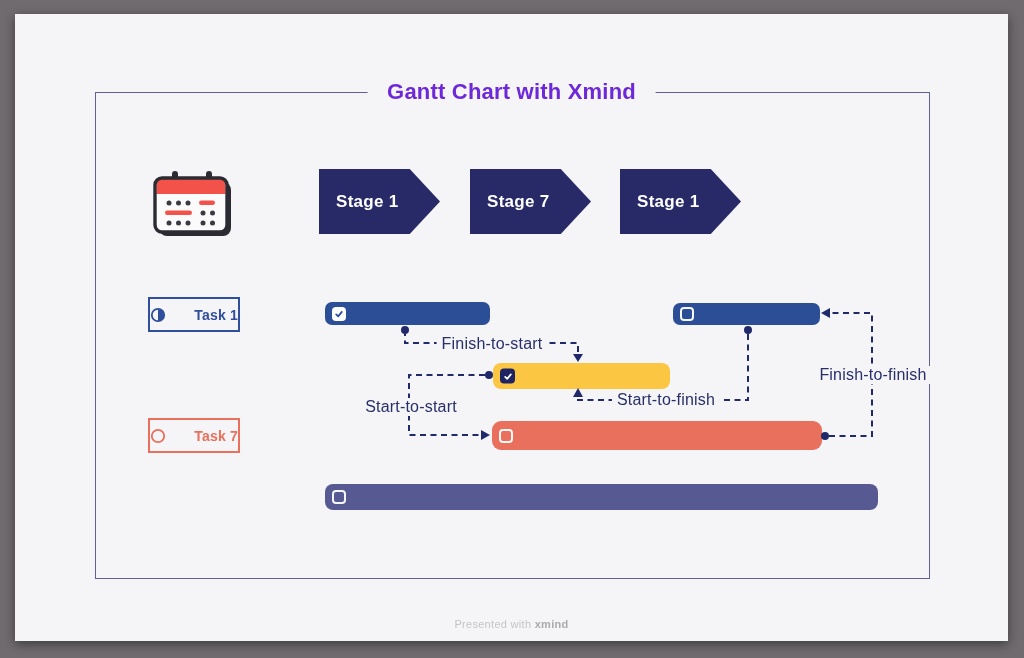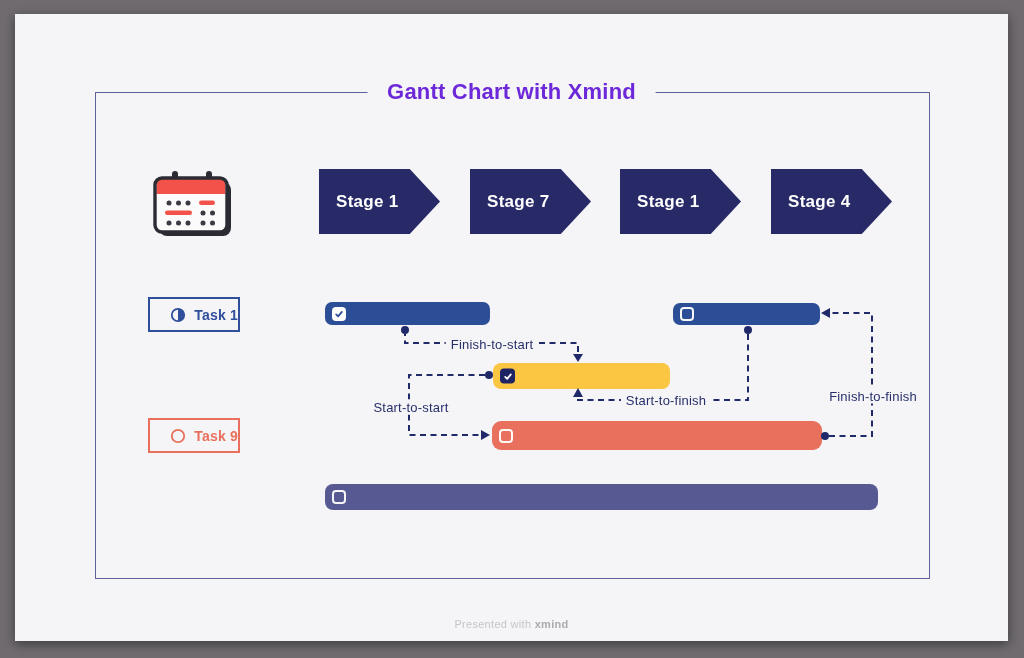--- a/index.html
+++ b/index.html
@@ -16,21 +16,21 @@
   
   .calendar{position:absolute;left:135px;top:152px;width:84px;height:76px;}
   
   .stage{position:absolute;top:155px;width:121px;height:65px;background:#282A67;
          clip-path:polygon(0 0,75% 0,100% 50%,75% 100%,0 100%);
          display:flex;align-items:center;}
   .stage span{color:#fff;font-weight:bold;font-size:17px;padding-left:17px;letter-spacing:.3px;}
   .stage.s1{left:304px}.stage.s2{left:455px}.stage.s3{left:605px}.stage.s4{left:756px}
   
   .task-box{position:absolute;left:133px;width:92px;height:35px;box-sizing:border-box;
-            display:flex;align-items:center;justify-content:flex-end;gap:8px;
+            display:flex;align-items:center;justify-content:space-between;gap:8px;
             background:#F5F4F6;border:2px solid;}
   .task-box .tlabel{font-size:14px;font-weight:bold;letter-spacing:.2px;}
   .tb1{top:283px;border-color:#2F4E9B}.tb1 .tlabel{color:#2F4E9B}
   .tb2{top:344px;border-color:#F9C33C}.tb2 .tlabel{color:#F9C33C}
   .tb3{top:404px;border-color:#E8705C}.tb3 .tlabel{color:#E8705C}
   .tb4{top:464px;border-color:#22265E}.tb4 .tlabel{color:#22265E}
   .task-icon{width:16px;height:16px;flex:0 0 auto;}
   
   .bar{position:absolute;}
   .bar-t1a{left:310px;top:288px;width:165px;height:23px;background:#2B4E96;border-radius:7px;}
@@ -40,21 +40,21 @@
   .bar-t4 {left:310px;top:470px;width:553px;height:26px;background:#575992;border-radius:8px;}
   .cb{position:absolute;left:7px;top:50%;transform:translateY(-50%);
       display:flex;align-items:center;justify-content:center;box-sizing:border-box;}
   .cb-white{width:14px;height:14px;background:#fff;border-radius:4px;}
   .cb-navy{width:15px;height:15px;background:#1E2363;border-radius:4px;}
   .cb-outline{width:14px;height:14px;border:2px solid rgba(255,255,255,.95);border-radius:4px;background:transparent;}
   .cb svg{width:10px;height:10px;}
   
   .conn-svg{position:absolute;left:0;top:0;width:993px;height:627px;pointer-events:none;}
   .conn-label{position:absolute;transform:translate(-50%,-50%);background:#F5F4F6;
-              color:#27306B;font-size:13px;padding:0 5px;white-space:nowrap;letter-spacing:.2px;}
+              color:#27306B;font-size:16px;padding:0 5px;white-space:nowrap;letter-spacing:.2px;}
   
   .footer{position:absolute;left:0;right:0;top:604px;text-align:center;
           font-size:11px;color:#C6C4C7;letter-spacing:.3px;}
   .footer b{color:#ACAAAE;}
 </style>
 </head>
 <body>
 
 <div class="canvas">
   <div class="card">
@@ -85,36 +85,33 @@
 
     <div class="stage s1">
         <span>Stage 1</span>
       </div>
     <div class="stage s2">
         <span>Stage 7</span>
       </div>
     <div class="stage s3">
         <span>Stage 1</span>
       </div>
-    <div class="stage s4">
-        <span>Stage 4</span>
-      </div>
 
     <div class="task-box tb1">
       <svg class="task-icon" viewBox="0 0 16 16">
         <circle cx="8" cy="8" r="6.2" fill="none" stroke="#2F4E9B" stroke-width="1.8"></circle>
         <path d="M8 1.8 a6.2 6.2 0 0 1 0 12.4 z" fill="#2F4E9B"></path>
       </svg>
       <span class="tlabel">Task 1</span>
     </div>
     <div class="task-box tb3">
       <svg class="task-icon" viewBox="0 0 16 16">
         <circle cx="8" cy="8" r="6.2" fill="none" stroke="#E8705C" stroke-width="1.8"></circle>
       </svg>
-      <span class="tlabel">Task 9</span>
+      <span class="tlabel">Task 7</span>
     </div>
 
     <div class="bar bar-t1a">
       <span class="cb cb-white">
         <svg viewBox="0 0 12 12">
             <path d="M2.6 6.4 L5 8.8 L9.4 3.4" fill="none" stroke="#2B4E96" stroke-width="2.1" stroke-linecap="round" stroke-linejoin="round"></path>
           </svg>
       </span>
     </div>
     <div class="bar bar-t1b">
@@ -148,18 +145,18 @@
         <circle cx="810" cy="422" r="4"></circle>
         <polygon points="558,340 568,340 563,348"></polygon>
         <polygon points="466,416 466,426 475,421"></polygon>
         <polygon points="558,383 568,383 563,374"></polygon>
         <polygon points="815,294 815,304 806,299"></polygon>
       </g>
     </svg>
     <span class="conn-label" style="left:477px;top:330px">Finish-to-start</span>
     <span class="conn-label" style="left:396px;top:393px">Start-to-start</span>
     <span class="conn-label" style="left:651px;top:386px">Start-to-finish</span>
-    <span class="conn-label" style="left:858px;top:382px">Finish-to-finish</span>
+    <span class="conn-label" style="left:858px;top:361px">Finish-to-finish</span>
 
     <div class="footer"><span>Presented with </span><b>xmind</b></div>
 
   </div>
 </div>
 
 </body></html>

